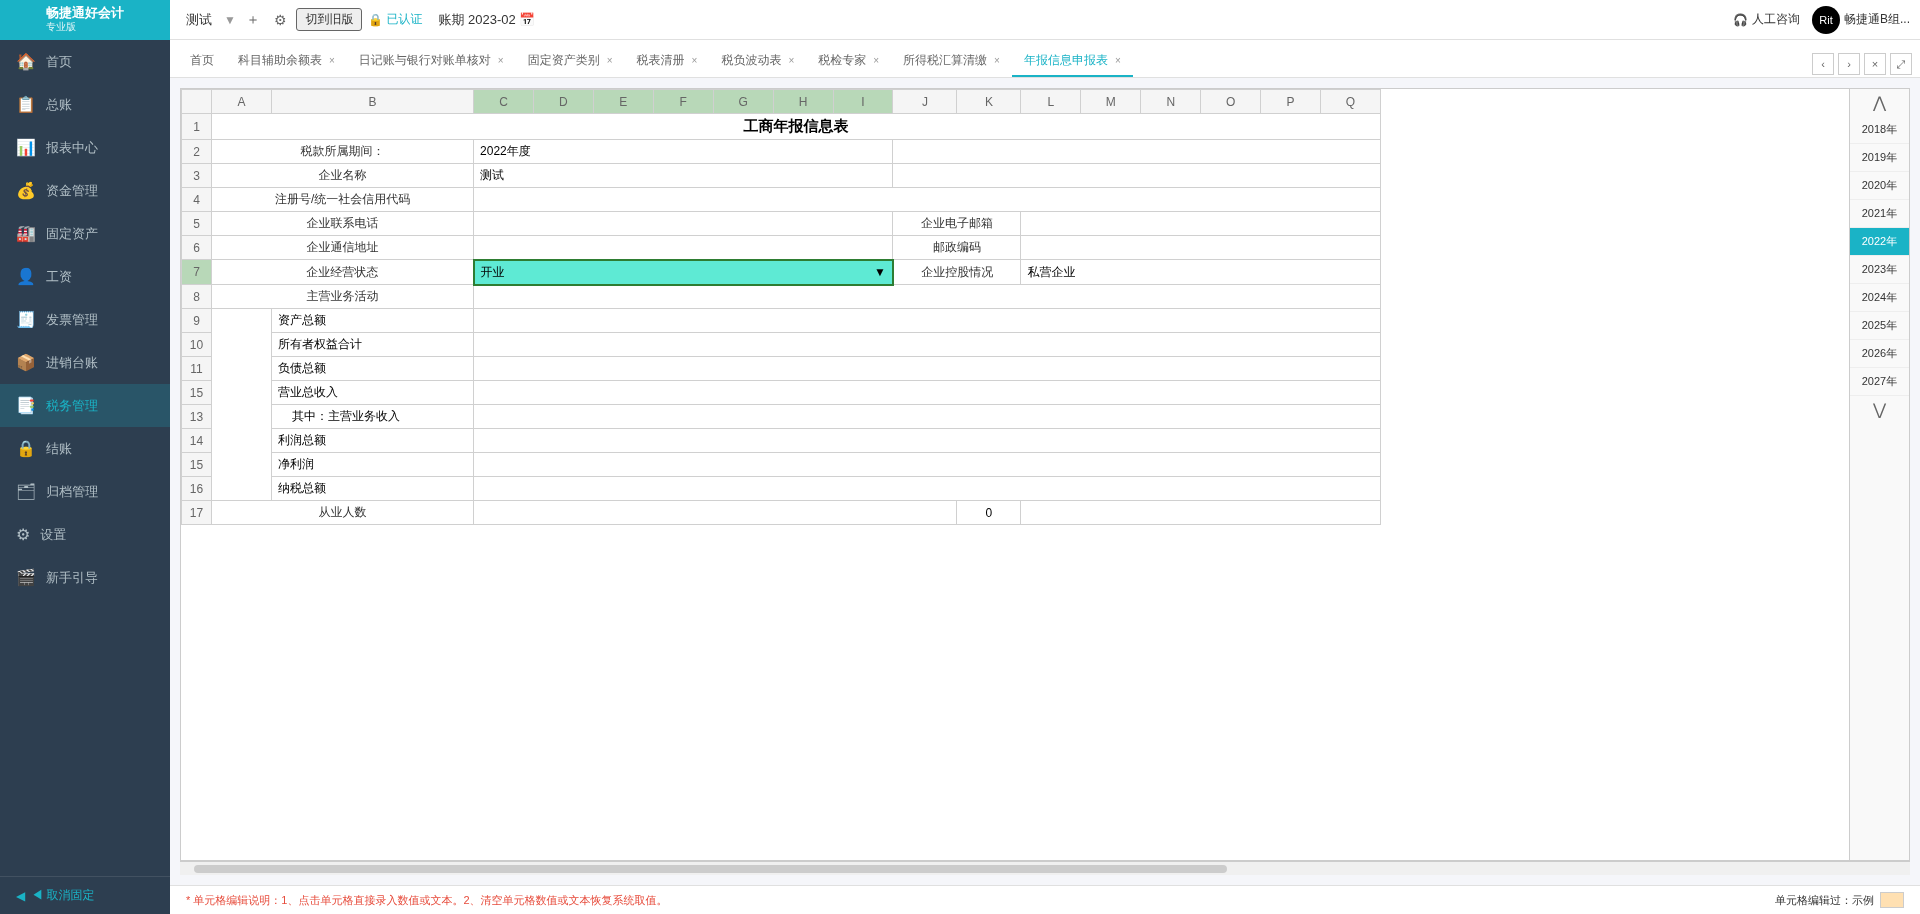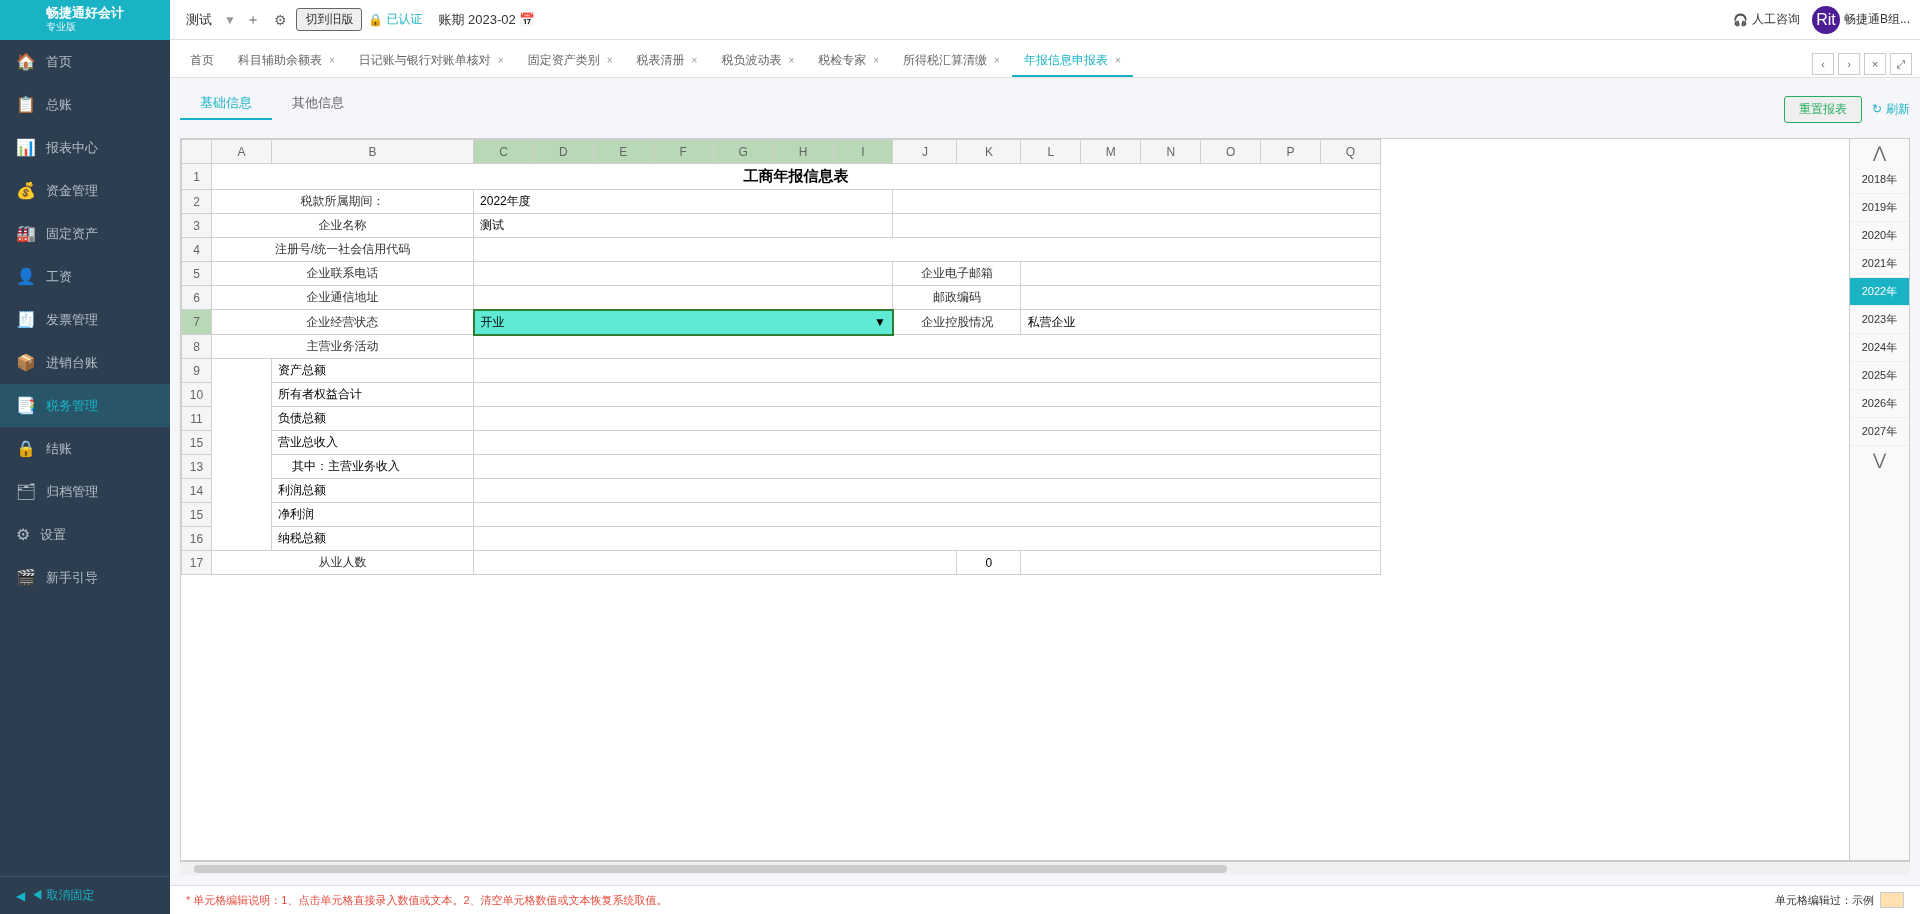--- a/index.html
+++ b/index.html
@@ -12,21 +12,21 @@
     .logo-sub { font-size: 10px; color: rgba(255,255,255,0.85); }
     .top-bar-tabs { display: flex; align-items: center; flex: 1; gap: 6px; overflow: hidden; }
     .tab-current { color: #333; font-size: 13px; padding: 0 6px; }
     .tab-arrow { color: #999; cursor: pointer; }
     .tab-plus, .tab-gear { color: #666; cursor: pointer; padding: 0 4px; font-size: 14px; }
     .tab-old-btn { border: 1px solid #666; border-radius: 3px; padding: 2px 8px; font-size: 12px; color: #333; cursor: pointer; }
     .tab-certified { color: #1ab3c6; font-size: 12px; display: flex; align-items: center; gap: 3px; }
     .tab-period { color: #333; font-size: 13px; margin-left: 10px; }
     .top-right { display: flex; align-items: center; gap: 12px; margin-left: auto; }
     .top-right-item { display: flex; align-items: center; gap: 4px; color: #333; font-size: 12px; cursor: pointer; }
-    .avatar-circle { width: 28px; height: 28px; border-radius: 50%; background: #4c1d95; display: flex; align-items: center; justify-content: center; color: #fff; font-size: 16px; }
+    .avatar-circle { width: 28px; height: 28px; border-radius: 50%; background: #000000; display: flex; align-items: center; justify-content: center; color: #fff; font-size: 11px; }
 
     
     .main-layout { display: flex; flex: 1; overflow: hidden; }
 
     
     .sidebar { width: 170px; background: #2d3e50; display: flex; flex-direction: column; flex-shrink: 0; overflow-y: auto; }
     .sidebar-item { display: flex; align-items: center; gap: 10px; padding: 12px 16px; color: #b0bec5; cursor: pointer; font-size: 13px; }
     .sidebar-item.active { background: rgba(26,179,198,0.2); color: #1ab3c6; }
     .sidebar-item .icon { font-size: 16px; }
     .sidebar-bottom { padding: 10px 16px; color: #1ab3c6; cursor: pointer; font-size: 12px; display: flex; align-items: center; gap: 6px; border-top: 1px solid rgba(255,255,255,0.1); margin-top: auto; }
@@ -217,33 +217,20 @@
       <div class="tab-nav-btns">
         <div class="tab-nav-btn">‹</div>
         <div class="tab-nav-btn">›</div>
         <div class="tab-nav-btn">×</div>
         <div class="tab-nav-btn">⤢</div>
       </div>
     </div>
 
     <div class="page-content">
 
-      <div style="display:flex; align-items:center; margin-bottom:8px;">
-        <div class="sub-tabs">
-          <div class="sub-tab active">基础信息</div>
-          <div class="sub-tab">其他信息</div>
-        </div>
-        <div class="sub-tab-actions">
-          <button class="btn-reset">重置报表</button>
-          <div class="btn-refresh">
-            <span>↻</span>
-            <span>刷新</span>
-          </div>
-        </div>
-      </div>
 
       <div class="spreadsheet-wrapper">
 
         <div class="spreadsheet-main">
           <table class="sheet">
             <thead>
               <tr>
                 <th class="col-header row-num"></th>
                 <th class="col-header">A</th>
                 <th class="col-header">B</th>

